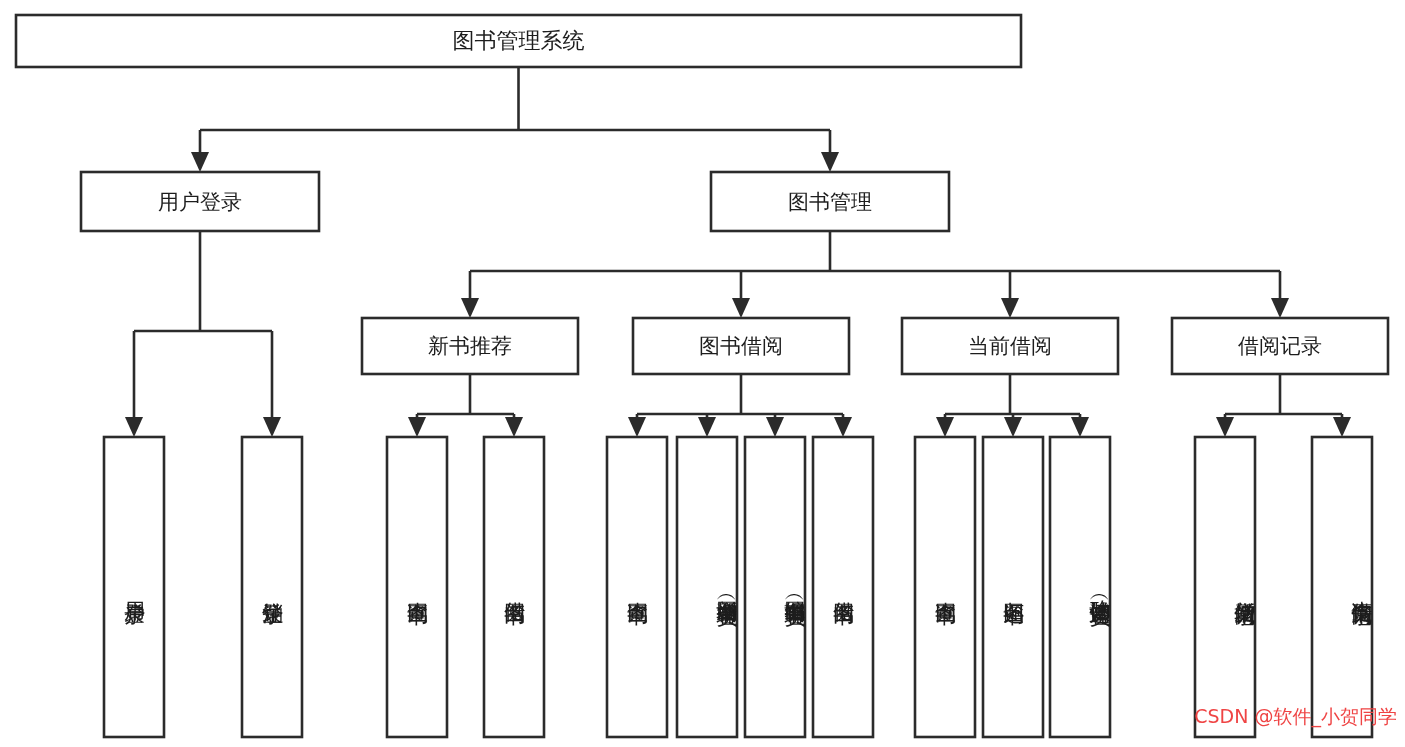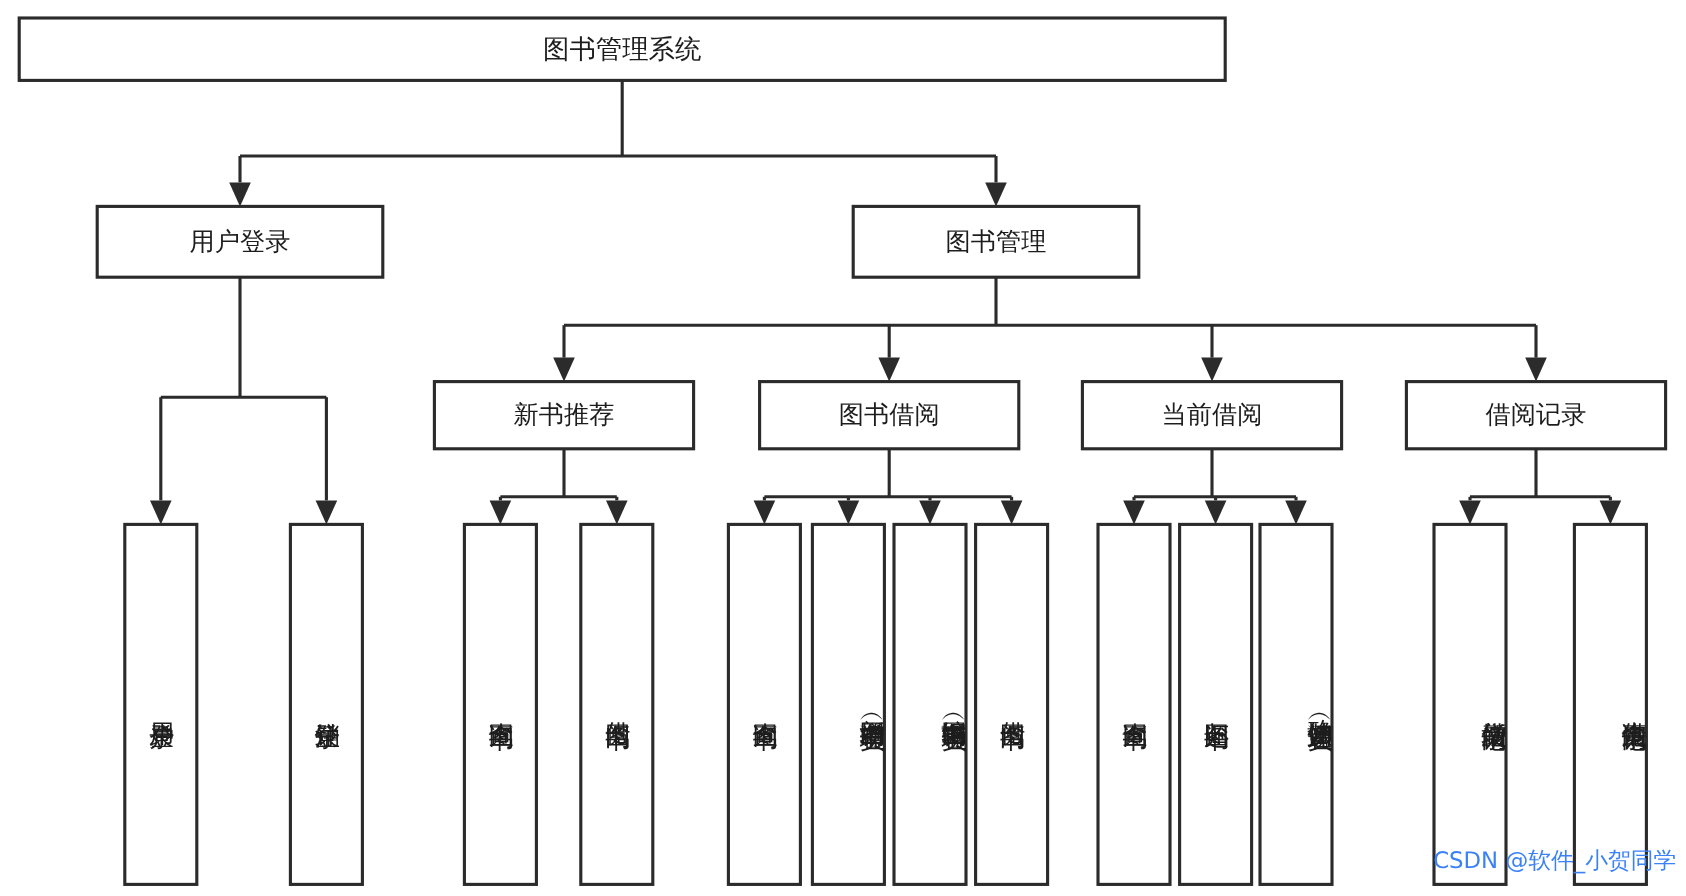--- a/index.html
+++ b/index.html
@@ -71,21 +71,21 @@
     text-align: center;
     pointer-events: none;
     user-select: none;
   }
   .watermark {
     position: absolute;
     right: 8px;
     bottom: 9px;
     font-family: "DejaVu Sans", "Liberation Sans", sans-serif;
     font-size: 19px;
-    color: #3b82f6;
+    color: #ef4444;
     white-space: nowrap;
     user-select: none;
   }
 </style>
 </head>
 <body>
 
 <div id="diagram-root">
 
   <svg class="diagram-canvas" viewBox="0 0 1405 747">

